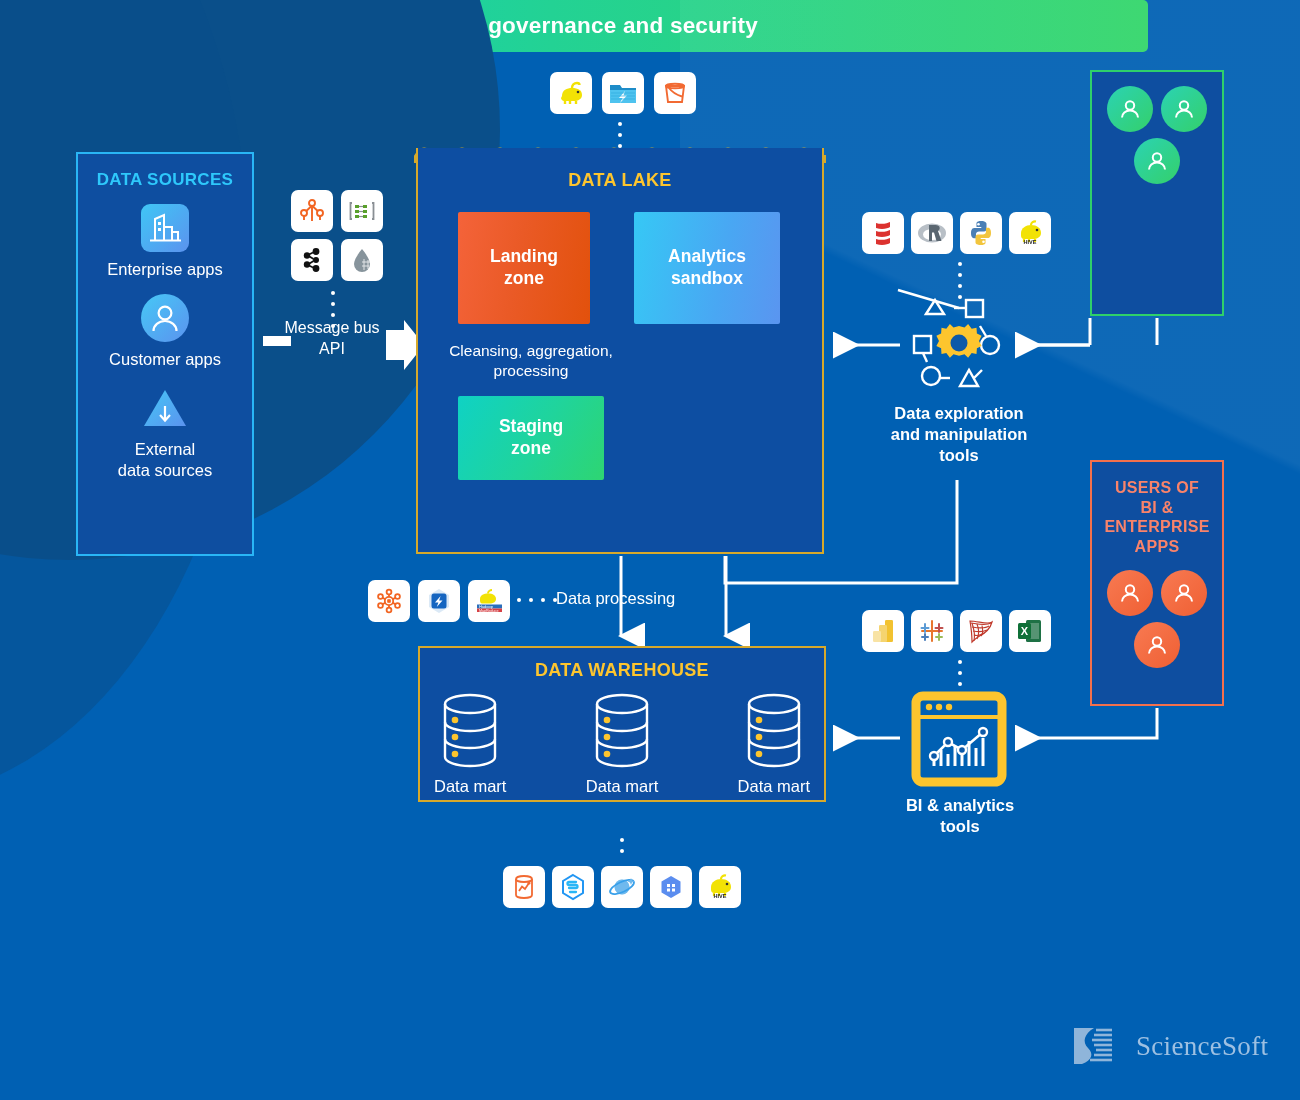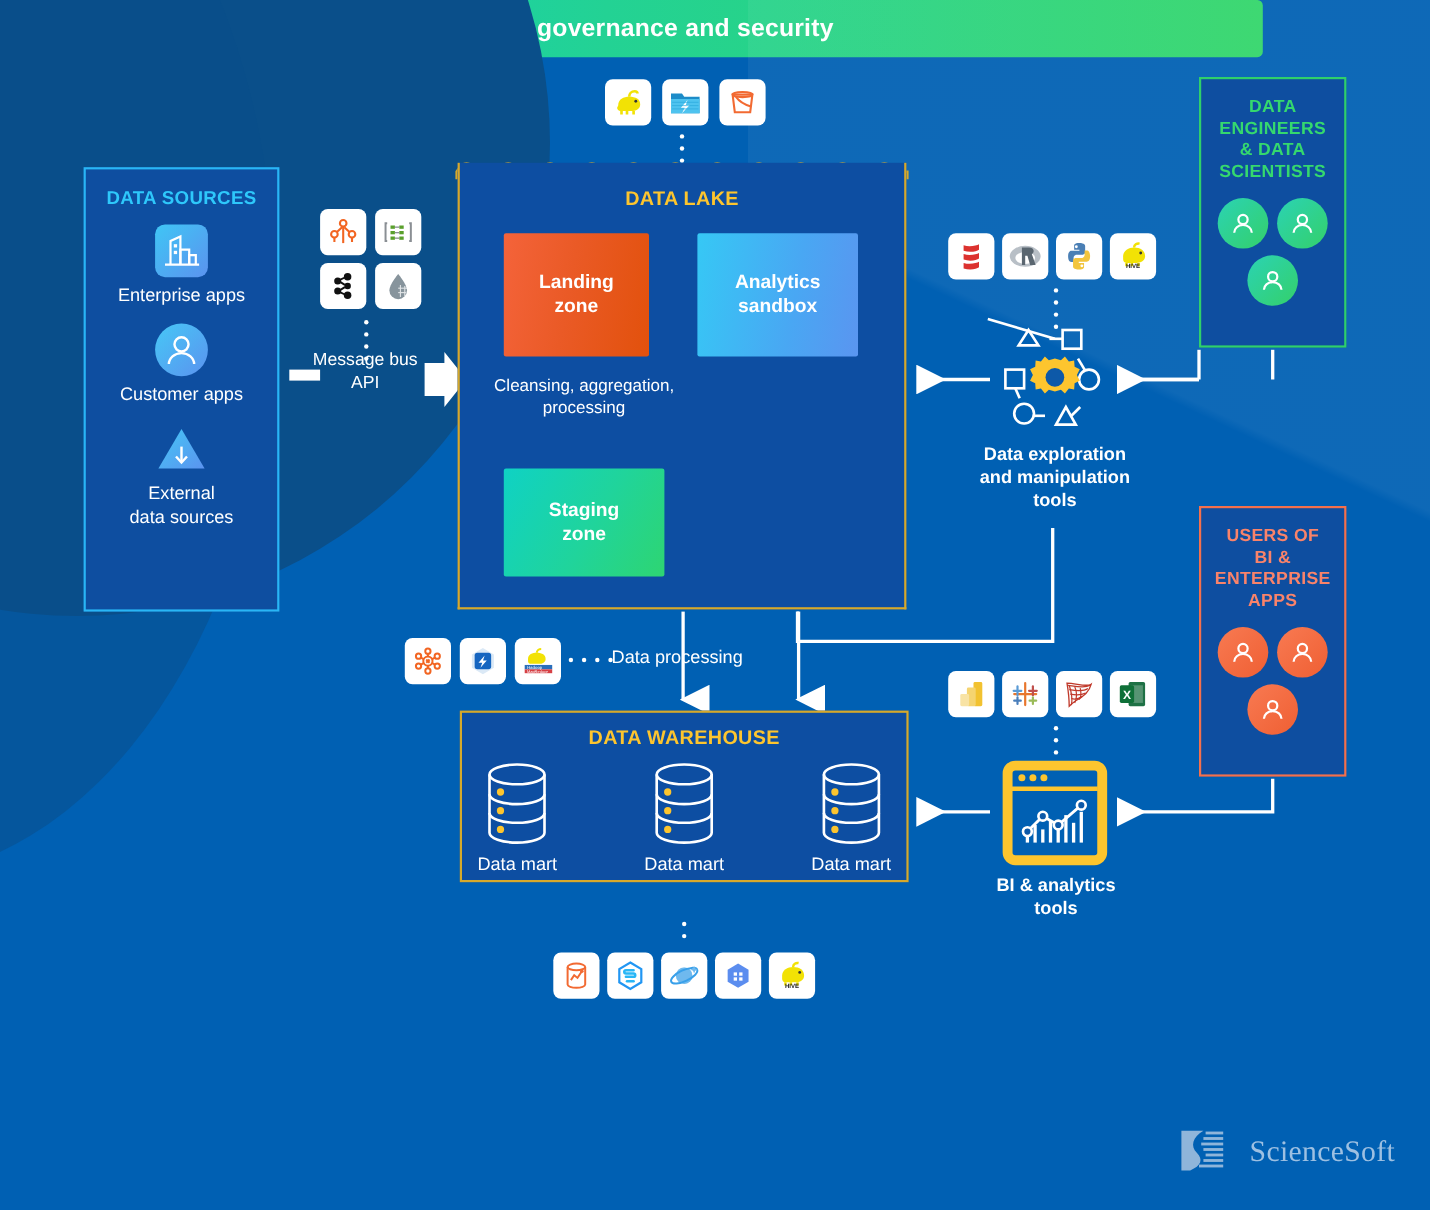--- a/index.html
+++ b/index.html
@@ -43,21 +43,21 @@
   #data-lake{left:416px;top:148px;width:408px;height:406px;background:#0d4ea2;
      border:2px solid #d6a92b;border-top:none;}
   #data-lake .panel-title{color:#fdc52e;font-size:18px;margin-top:22px;}
   .wave{position:absolute;left:414px;top:142px;width:412px;height:22px;}
   .zone{position:absolute;border-radius:2px;display:flex;align-items:center;justify-content:center;
      text-align:center;font-weight:bold;font-size:17.5px;line-height:1.25;color:#fff;}
   #landing-zone{left:458px;top:212px;width:132px;height:112px;
      background:linear-gradient(100deg,#f4633a 0%,#ea5a26 45%,#e2510c 100%);}
   #analytics-sandbox{left:634px;top:212px;width:146px;height:112px;
      background:linear-gradient(100deg,#36c8f5 0%,#49a7f3 60%,#5a95f0 100%);}
-  #staging-zone{left:458px;top:426px;width:146px;height:98px;
+  #staging-zone{left:458px;top:396px;width:146px;height:84px;
      background:linear-gradient(120deg,#0fd2c4 0%,#20d49b 55%,#2ed572 100%);}
   #cleansing-label{position:absolute;left:420px;top:341px;width:222px;text-align:center;
      font-size:15.5px;line-height:1.3;color:#fff;}
 
   
   #data-warehouse{left:418px;top:646px;width:408px;height:156px;background:#0d4ea2;
      border:2px solid #d6a92b;}
   #data-warehouse .panel-title{color:#fdc52e;font-size:18px;margin-top:12px;}
   .marts{display:flex;justify-content:space-between;margin-top:10px;padding:0 14px;}
   .mart{text-align:center;}
@@ -638,24 +638,20 @@
     <circle cx="20" cy="62" r="4"></circle>
       <circle cx="34" cy="48" r="4"></circle>
     <circle cx="48" cy="56" r="4"></circle>
       <circle cx="69" cy="38" r="4"></circle>
   </g>
 </svg>
 <div class="cluster-caption" style="left:872px;top:795px;width:176px;white-space:pre-line;">BI &amp; analytics
 tools</div>
 
 <div class="panel" id="engineers-panel">
-  <div class="panel-title" style="white-space:pre-line">DATA
-ENGINEERS
-&amp; DATA
-SCIENTISTS</div>
   <div class="avatars">
     <div class="avrow">
       <div class="avatar av-green">
         <svg width="26" height="26" viewBox="0 0 26 26">
             <circle cx="13" cy="9.5" r="4.2" fill="none" stroke="#fff" stroke-width="2"></circle>
             <path d="M5,21.5 a8,7 0 0 1 16,0" fill="none" stroke="#fff" stroke-width="2"></path>
           </svg>
       </div>
       <div class="avatar av-green">
         <svg width="26" height="26" viewBox="0 0 26 26">

